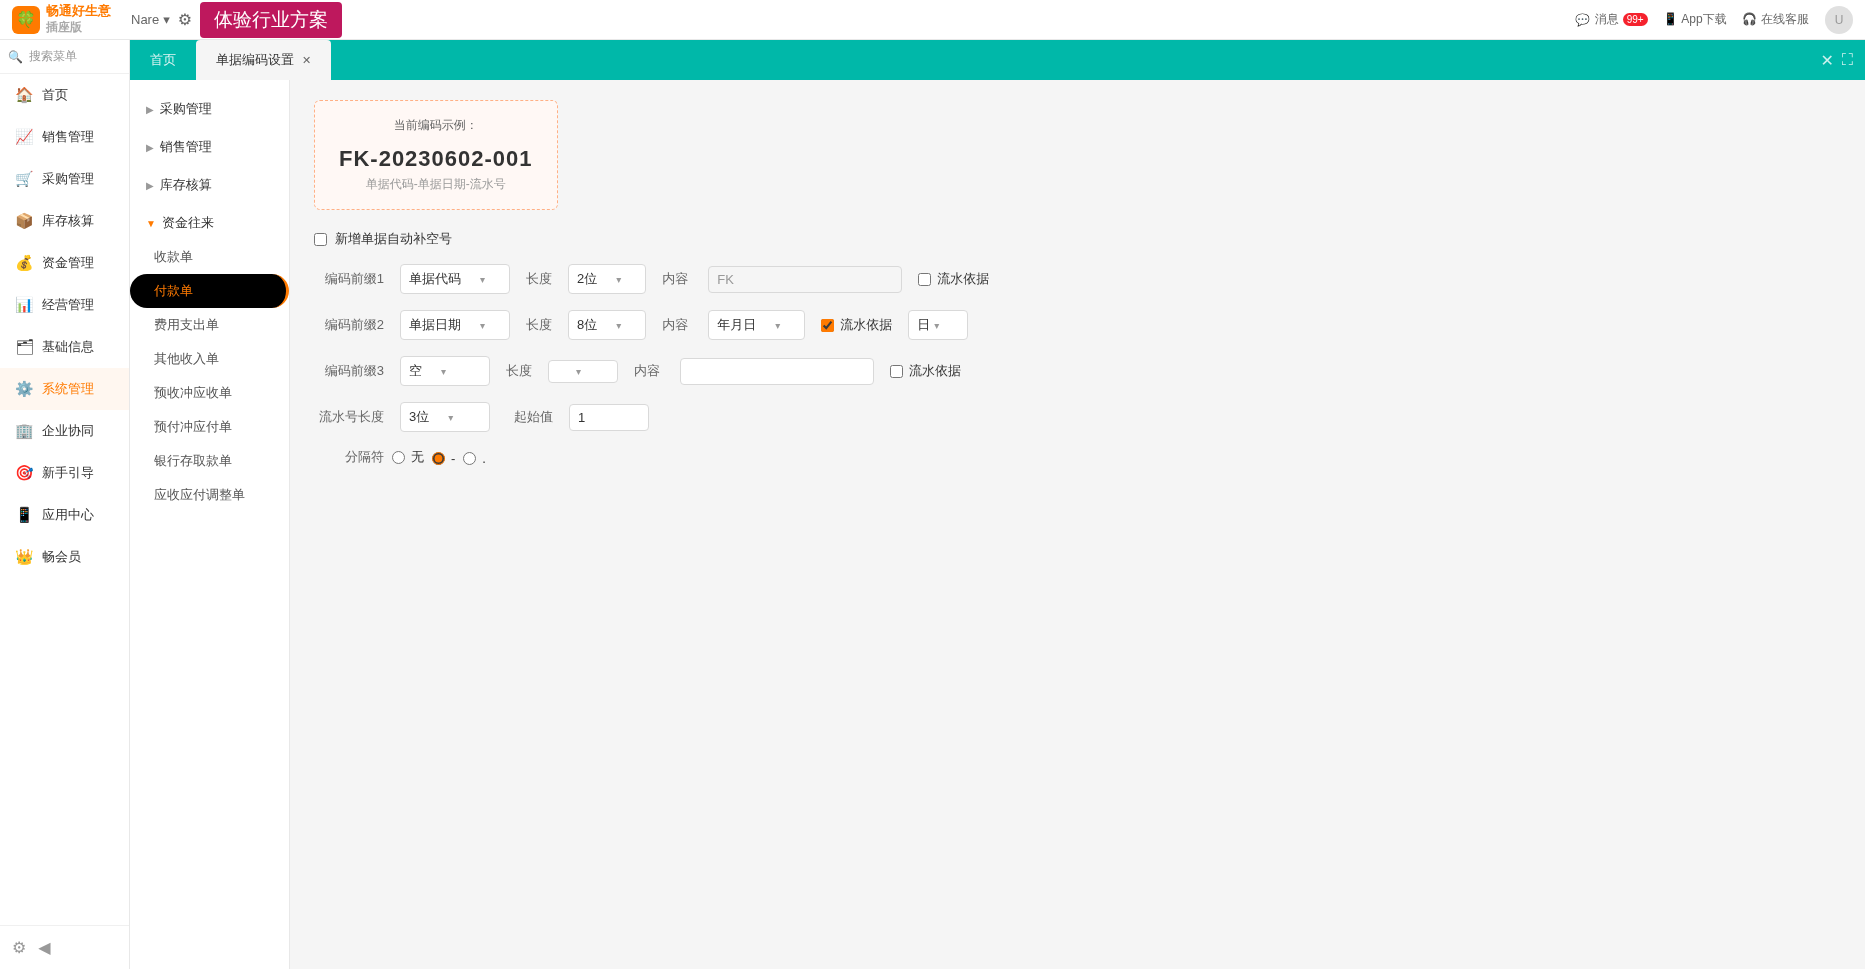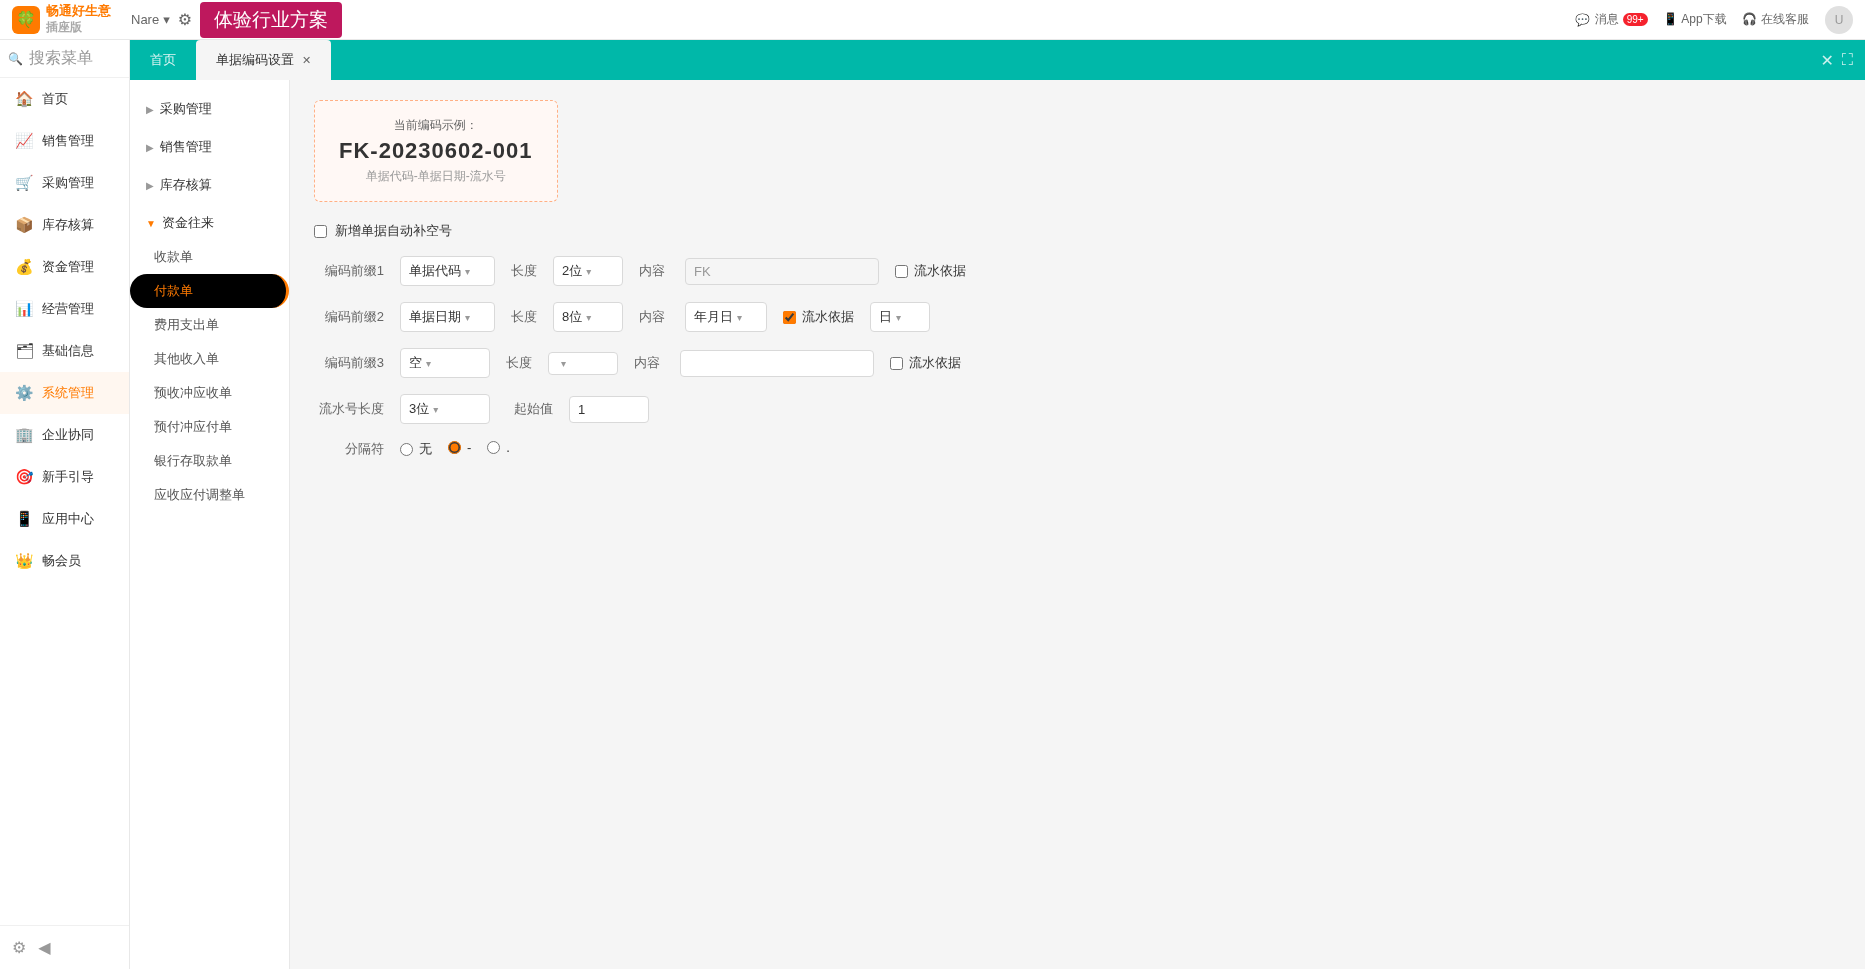--- a/index.html
+++ b/index.html
@@ -66,35 +66,35 @@
     .example-code { font-size: 22px; font-weight: bold; color: #333; letter-spacing: 1px; }
     .example-desc { font-size: 12px; color: #999; margin-top: 4px; }
 
     
     .checkbox-row { display: flex; align-items: center; gap: 8px; margin-bottom: 16px; font-size: 13px; }
     .checkbox-row input { accent-color: #ff7a00; }
 
     
     .form-row { display: flex; align-items: center; gap: 16px; margin-bottom: 16px; }
     .form-label { width: 70px; color: #666; font-size: 13px; text-align: right; flex-shrink: 0; }
-    .form-select { border: 1px solid #d9d9d9; border-radius: 4px; padding: 5px 24px 5px 8px; background: #fff; font-size: 13px; color: #333; cursor: pointer; position: relative; display: flex; align-items: center; gap: 4px; min-width: 90px; }
+    .form-select { border: 1px solid #d9d9d9; border-radius: 4px; padding: 5px 24px 5px 8px; background: #fff; font-size: 13px; color: #333; cursor: pointer; position: relative; display: flex; align-items: center; gap: 19px; min-width: 90px; }
     .form-select .arrow { color: #999; font-size: 10px; }
     .form-input { border: 1px solid #d9d9d9; border-radius: 4px; padding: 5px 8px; font-size: 13px; color: #333; background: #fff; }
     .form-input.readonly { background: #f5f5f5; color: #999; cursor: not-allowed; }
     .length-label { color: #666; font-size: 13px; }
     .content-label { color: #666; font-size: 13px; width: 30px; }
     .checkbox-item { display: flex; align-items: center; gap: 6px; font-size: 13px; color: #333; }
     .checkbox-item input { accent-color: #ff7a00; }
     .day-select { border: 1px solid #d9d9d9; border-radius: 4px; padding: 5px 24px 5px 8px; background: #fff; font-size: 13px; min-width: 60px; display: flex; align-items: center; gap: 4px; cursor: pointer; }
 
     
     .serial-row { display: flex; align-items: center; gap: 16px; margin-bottom: 16px; }
 
     
-    .separator-row { display: flex; align-items: flex-start; gap: 16px; margin-bottom: 16px; font-size: 13px; }
+    .separator-row { display: flex; align-items: flex-end; gap: 8px; margin-bottom: 16px; font-size: 13px; }
     .sep-label { color: #666; }
     .sep-radio { display: flex; align-items: center; gap: 6px; cursor: pointer; }
     .sep-radio input { accent-color: #ff7a00; }
 
     
     .bottom-bar { height: 56px; background: #fff; border-top: 1px solid #e8e8e8; display: flex; align-items: center; justify-content: flex-end; padding: 0 24px; flex-shrink: 0; }
     .save-btn { background: #ff7a00; color: #fff; border: none; border-radius: 4px; padding: 8px 32px; font-size: 14px; cursor: pointer; }
   </style>
 </head>
 <body>
@@ -132,21 +132,21 @@
     </div>
     <div style="width:28px;height:28px;background:#e0e0e0;border-radius:50%;display:flex;align-items:center;justify-content:center;font-size:12px;color:#999;">U</div>
   </div>
 </div>
 
 <div class="main-layout">
 
   <div class="sidebar">
     <div class="sidebar-search">
       <span>🔍</span>
-      <span style="font-size:16px;color:#999;">搜索菜单</span>
+      <span style="font-size:12px;color:#999;">搜索菜单</span>
     </div>
     <div class="sidebar-item">
       <span class="icon">🏠</span>
       <span>首页</span>
     </div>
     <div class="sidebar-item">
       <span class="icon">📈</span>
       <span>销售管理</span>
     </div>
     <div class="sidebar-item">
@@ -250,21 +250,21 @@
       </div>
 
       <div class="main-content">
 
         
 
         
 
         
         <div class="example-box">
-          <div style="font-size:12px;color:#666;margin-bottom:4px;">当前编码示例：</div>
+          <div style="font-size:12px;color:#666;margin-bottom:12px;">当前编码示例：</div>
           <div class="example-code">FK-20230602-001</div>
           <div class="example-desc">单据代码-单据日期-流水号</div>
         </div>
 
         
         <div class="checkbox-row">
           <input type="checkbox" style="">
           <span>新增单据自动补空号</span>
         </div>
 

